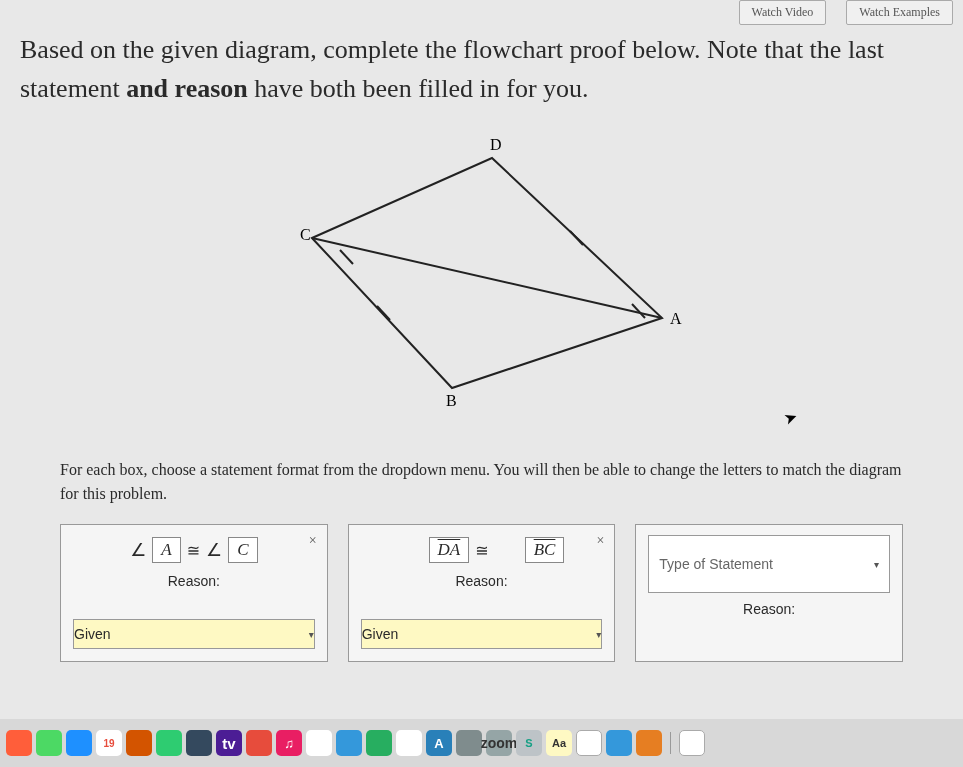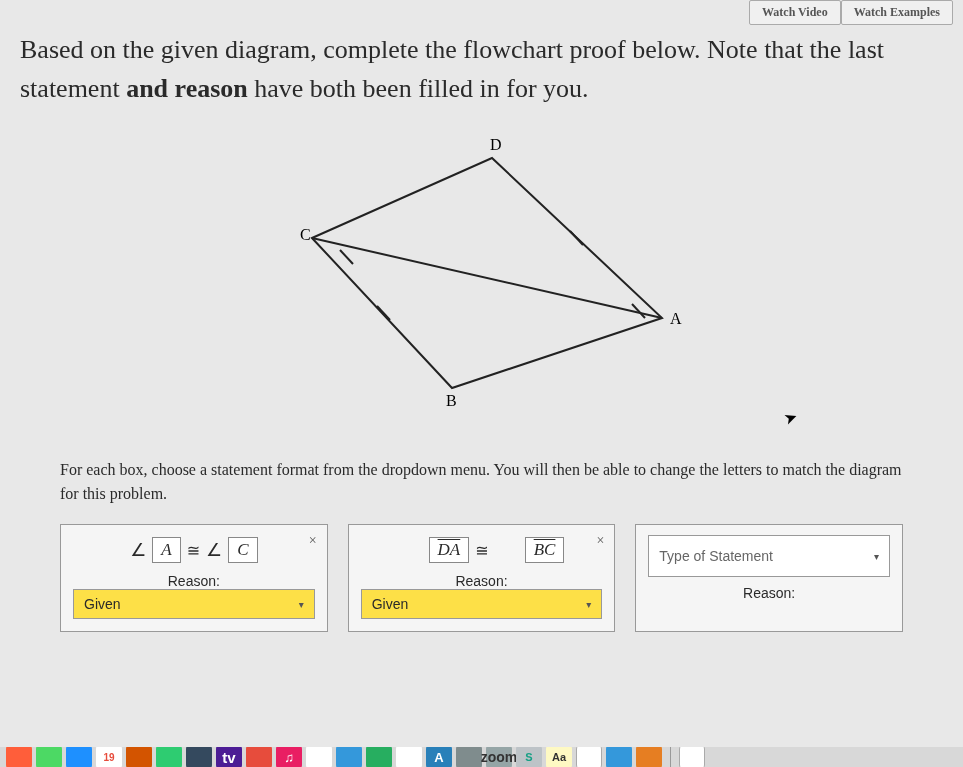--- a/index.html
+++ b/index.html
@@ -10,21 +10,21 @@
       font-family: Georgia, 'Times New Roman', serif;
       color: #2a2a2a;
       position: relative;
       overflow: hidden;
     }
     .top-buttons {
       position: absolute;
       top: 0;
       right: 10px;
       display: flex;
-      font-weight: bold;
+      gap: 20px;
     }
     .top-btn {
       border: 1px solid #aaa;
       padding: 4px 12px;
       font-size: 12px;
       color: #555;
       background: #f0f0f0;
       border-radius: 2px;
     }
     .content {
@@ -91,32 +91,33 @@
       margin-left: 30px;
     }
     .reason-label {
       text-align: center;
       font-size: 14px;
       margin-bottom: 0;
       font-family: Arial, sans-serif;
     }
     .reason-dropdown {
       border: 1px solid #999;
-      padding: 6px 10px;
-      font-size: 14px;
-      background: #fde047;
+      padding: 6px 0;
+      font-size: 14px;
+      background: #fef9c3;
       display: flex;
       justify-content: space-between;
       align-items: center;
       cursor: pointer;
       font-family: Arial, sans-serif;
+      margin-top: 30px;
     }
     .stmt-dropdown {
       border: 1px solid #999;
-      padding: 12px 10px;
+      padding: 20px 10px;
       font-size: 14px;
       background: #fff;
       display: flex;
       justify-content: space-between;
       align-items: center;
       cursor: pointer;
       font-family: Arial, sans-serif;
       color: #666;
     }
     .caret { font-size: 10px; color: #555; }
@@ -126,21 +127,21 @@
       left: 784px;
       font-size: 16px;
       color: #000;
       transform: rotate(-20deg);
     }
     .dock {
       position: absolute;
       bottom: 0;
       left: 0;
       right: 0;
-      height: 20px;
+      height: 48px;
       background: rgba(200,200,200,0.5);
       display: flex;
       align-items: center;
       gap: 4px;
       padding: 0 6px;
       overflow: hidden;
     }
     .dock-icon {
       width: 26px;
       height: 26px;

